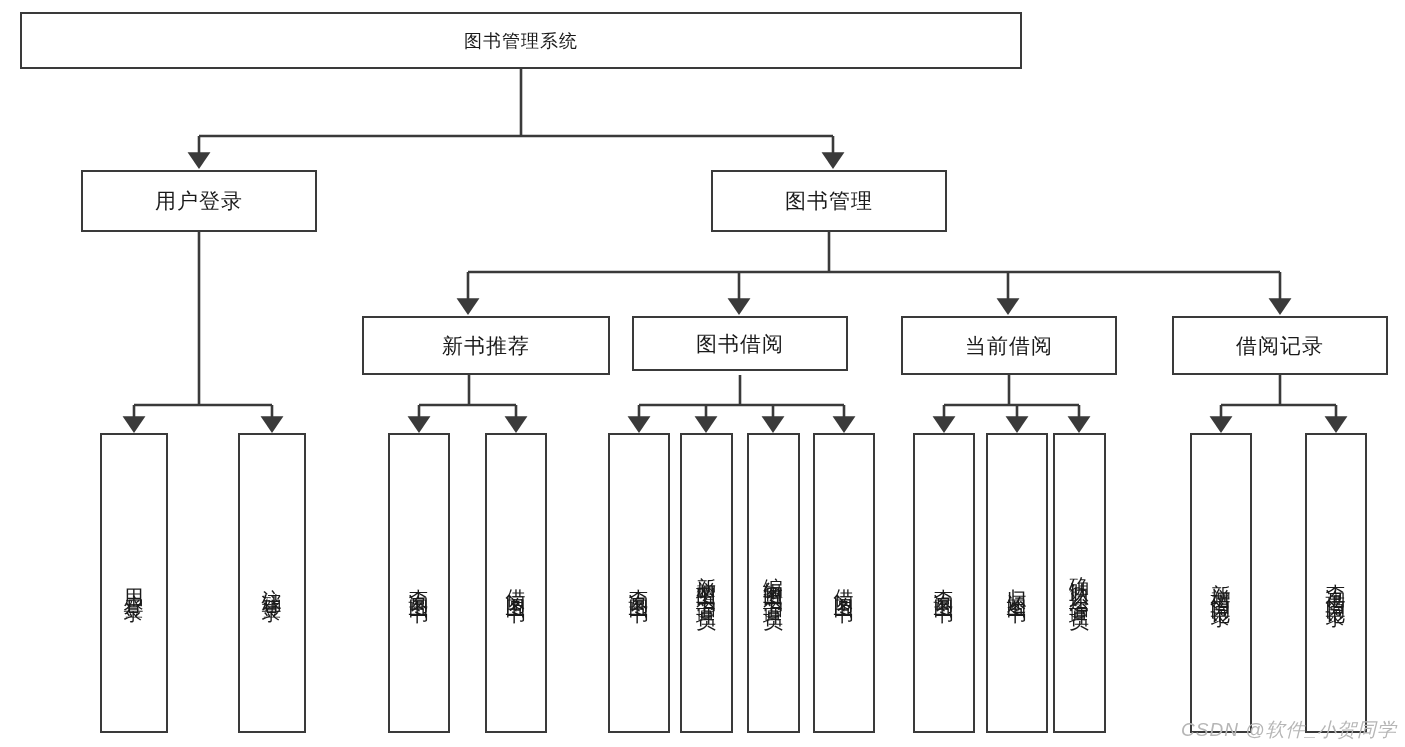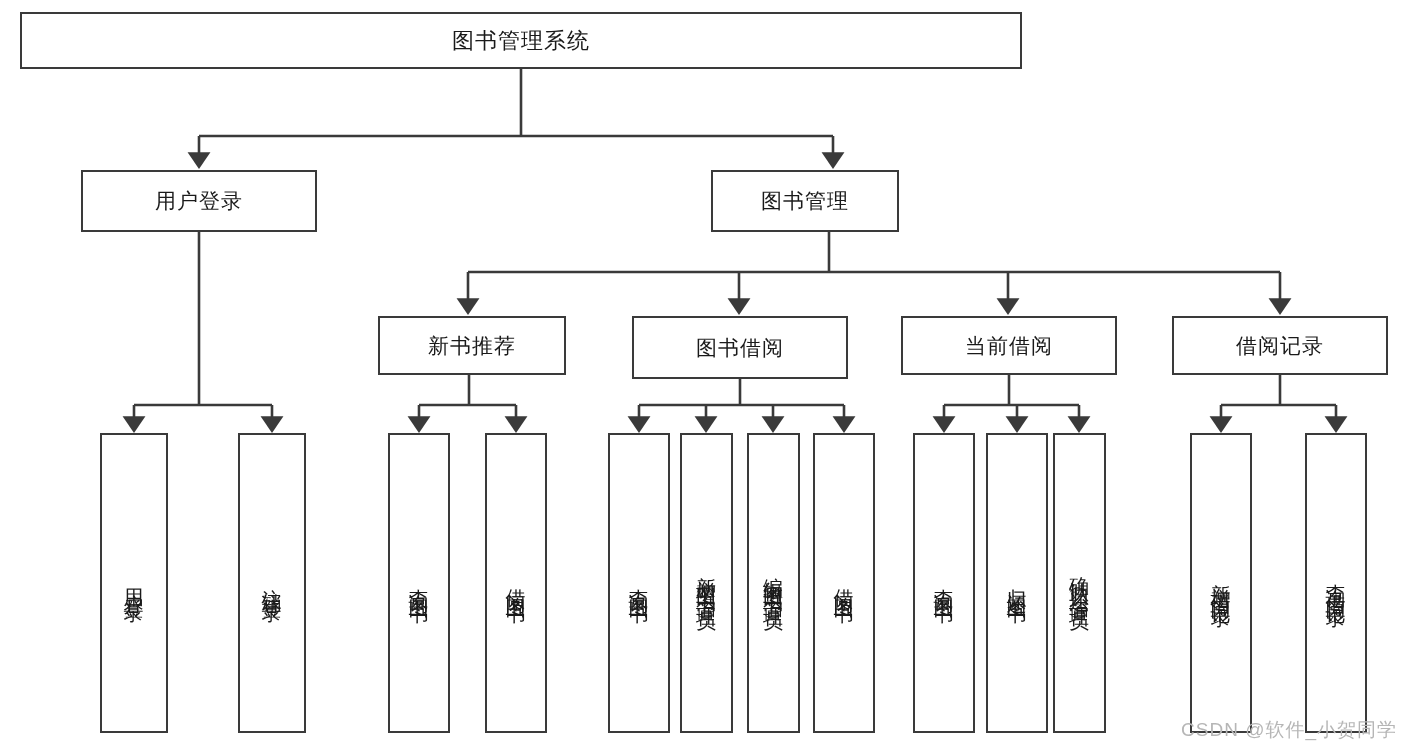--- a/index.html
+++ b/index.html
@@ -23,21 +23,21 @@
     border:2px solid #3a3a3a;
     display:flex;
     align-items:center;
     justify-content:center;
     color:#1a1a1a;
   }
   .node.h{            
     font-size:21px;
     letter-spacing:1px;
   }
-  .node.root{font-size:22px;}
+  .node.root{font-size:18px;}
   .node.v{            
     font-size:20px;
     padding:6px 0;
     align-items:center;
   }
   .vtext{
     writing-mode:vertical-rl;
     text-orientation:upright;
     letter-spacing:5px;
     line-height:1;
@@ -47,20 +47,21 @@
   
   #watermark{
     position:absolute;
     right:8px;
     bottom:4px;
     font-size:19px;
     color:#b6b6b6;
     letter-spacing:1px;
     white-space:nowrap;
     pointer-events:none;
+    font-style:italic;
   }
 </style>
 </head>
 <body>
 
 <div id="canvas">
 
   <svg id="edges" viewBox="0 0 1405 747" xmlns="http://www.w3.org/2000/svg">
     <defs>
       <marker id="arw" markerWidth="10" markerHeight="10" refX="3" refY="5" orient="auto" markerUnits="strokeWidth">
@@ -111,28 +112,28 @@
     </g>
   </svg>
 
   <div class="node h root" id="node-root" style="left: 20px; top: 12px; width: 1002px; height: 57px;">
     <span>图书管理系统</span>
   </div>
 
   <div class="node h" id="node-user-login" style="left: 81px; top: 170px; width: 236px; height: 62px;">
     <span>用户登录</span>
   </div>
-  <div class="node h" id="node-book-manage" style="left: 711px; top: 170px; width: 188px; height: 62px;">
+  <div class="node h" id="node-book-manage" style="left: 711px; top: 170px; width: 236px; height: 62px;">
     <span>图书管理</span>
   </div>
 
-  <div class="node h" id="node-new-book-rec" style="left: 378px; top: 316px; width: 188px; height: 59px; font-family: Liberation Serif, serif;">
+  <div class="node h" id="node-new-book-rec" style="left: 362px; top: 316px; width: 248px; height: 59px; font-family: Liberation Serif, serif;">
     <span>新书推荐</span>
   </div>
-  <div class="node h" id="node-book-borrow" style="left: 632px; top: 316px; width: 216px; height: 63px;">
+  <div class="node h" id="node-book-borrow" style="left: 632px; top: 316px; width: 216px; height: 55px;">
     <span>图书借阅</span>
   </div>
   <div class="node h" id="node-current-borrow" style="left: 901px; top: 316px; width: 216px; height: 59px; font-family: Liberation Serif, serif;">
     <span>当前借阅</span>
   </div>
   <div class="node h" id="node-borrow-record" style="left: 1172px; top: 316px; width: 216px; height: 59px; align-items: center;">
     <span>借阅记录</span>
   </div>
 
   <div class="node v" id="node-leaf-user-login" style="left: 100px; top: 433px; width: 68px; height: 300px;">

